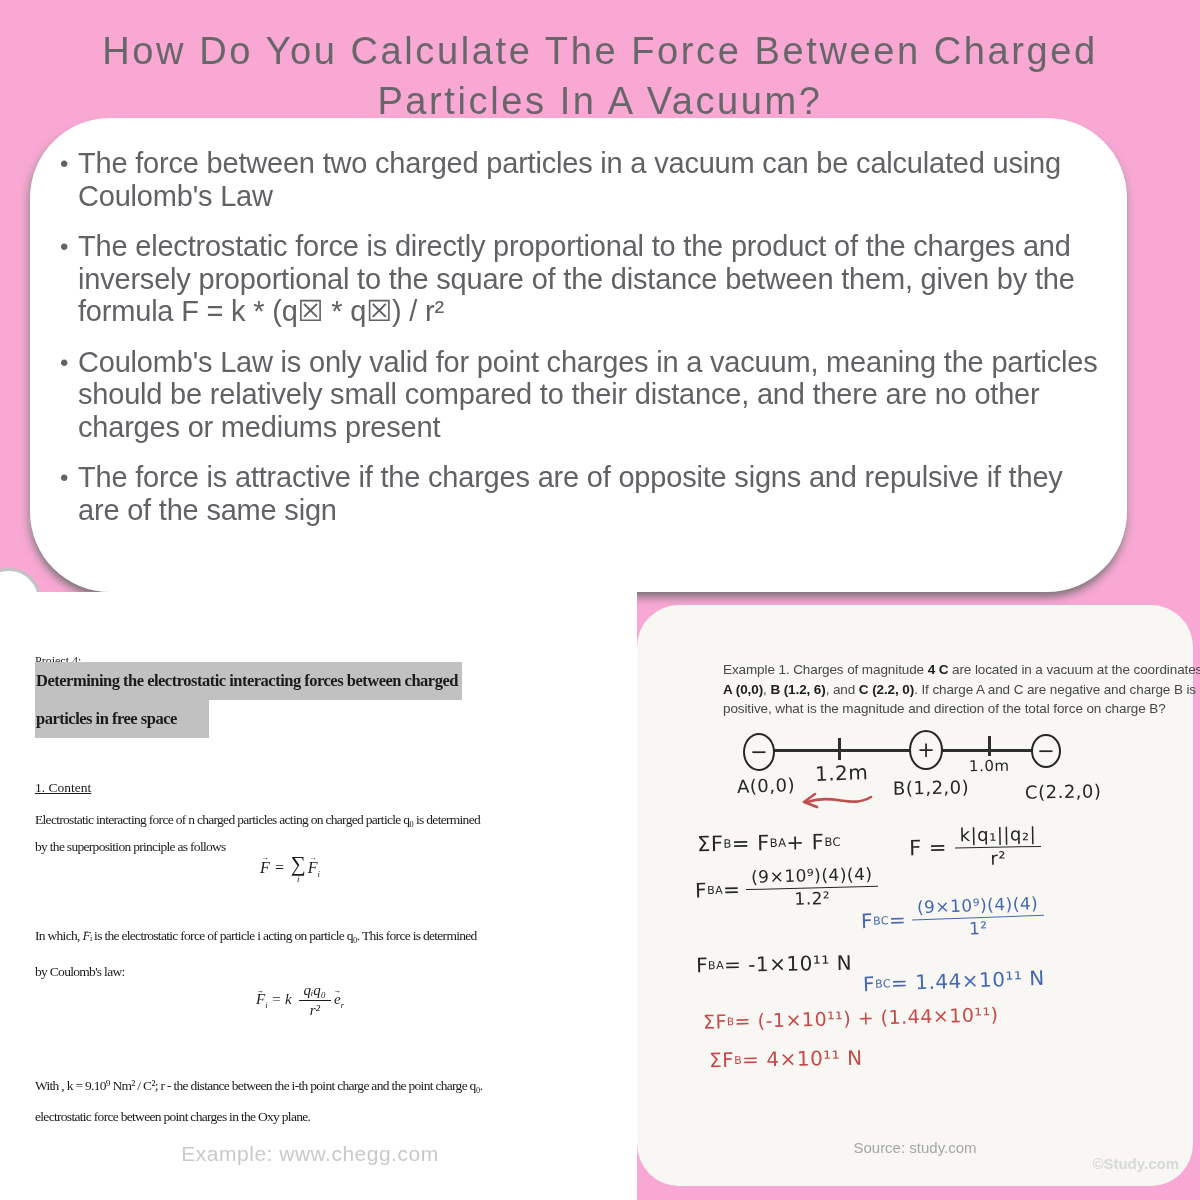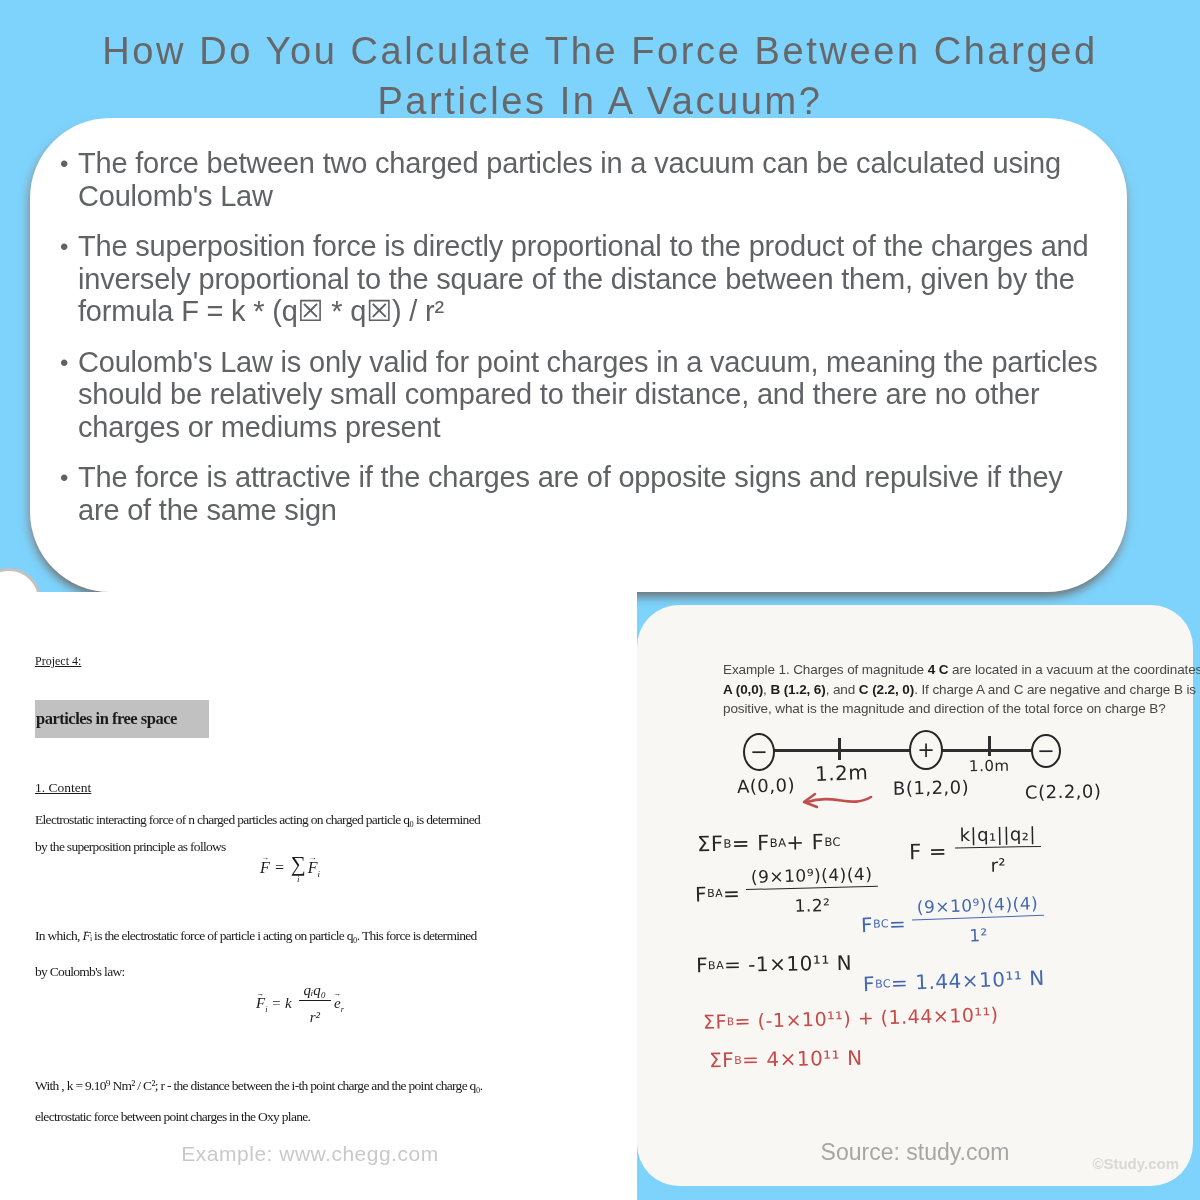--- a/index.html
+++ b/index.html
@@ -1,16 +1,16 @@
 <!DOCTYPE html>
 <html><head>
 <meta charset="utf-8">
 <style>
   html,body{margin:0;padding:0;background:#ffffff;}
-  .page{position:relative;width:1200px;height:1200px;background:#7dd3fc;overflow:hidden;
+  .page{position:relative;width:1200px;height:1200px;background:#f9a8d4;overflow:hidden;
         font-family:"Liberation Sans",sans-serif;}
 
   
   .title{position:absolute;left:0;top:26px;width:1200px;text-align:center;
          color:#676769;font-size:38px;line-height:50px;letter-spacing:2.6px;font-weight:400;}
 
   
   .bubble{position:absolute;left:30px;top:118px;width:1097px;height:474px;background:#ffffff;
           border-radius:80px;
           box-shadow:0 9px 10px -4px rgba(105,105,105,.85),
@@ -42,21 +42,21 @@
   .f1{left:180px;top:262px;width:220px;font-size:16px;}
   .f2{left:175px;top:390px;width:250px;font-size:15px;}
   .vec{position:relative;display:inline-block;font-style:italic;}
   .vec::after{content:"\2192";position:absolute;left:50%;transform:translateX(-50%);
               top:-0.7em;font-size:0.5em;letter-spacing:0;}
   .sigma{display:inline-flex;flex-direction:column;align-items:center;vertical-align:middle;margin:0 2px;}
   .sigma .sym{font-size:21px;line-height:1;font-style:normal;}
   .sigma .idx{font-size:9px;line-height:1;}
   .frac{display:inline-flex;flex-direction:column;align-items:center;vertical-align:middle;margin:0 3px;}
   .frac .num{padding:0 5px 1px;border-bottom:1.3px solid currentColor;line-height:1.15;}
-  .frac .den{padding-top:8px;line-height:1.15;}
+  .frac .den{padding-top:1px;line-height:1.15;}
   sub{font-size:0.55em;}
   .chegg{left:170px;top:550px;width:280px;text-align:center;
          font-family:"Liberation Sans",sans-serif;font-size:21px;color:#c9c9c9;letter-spacing:0.5px;}
 
   
   .board{position:absolute;left:637px;top:605px;width:556px;height:581px;background:#f8f7f4;
          border-radius:42px;}
   .example{position:absolute;left:86px;top:55px;font-size:13.5px;line-height:19.5px;
            color:#474747;letter-spacing:-0.1px;white-space:nowrap;}
   .example b{color:#1d1d1d;}
@@ -86,21 +86,21 @@
   .eq2 .frac{font-size:18px;margin-left:8px;}
   .eq3{left:58px;top:262px;font-size:20px;transform:rotate(-1.5deg);}
   .eq3 .frac{font-size:17px;margin-left:6px;}
   .eq5{left:224px;top:292px;font-size:20px;transform:rotate(-2deg);}
   .eq5 .frac{font-size:17px;margin-left:6px;}
   .eq4{left:59px;top:347px;font-size:20px;transform:rotate(-1deg);}
   .eq6{left:226px;top:364px;font-size:20px;transform:rotate(-2deg);}
   .eq7{left:66px;top:402px;font-size:19px;transform:rotate(-1.5deg);}
   .eq8{left:72px;top:442px;font-size:20px;transform:rotate(-1deg);}
   .board-source{position:absolute;left:0;top:534px;width:100%;text-align:center;
-                font-size:23px;color:#a6a6a6;}
+                font-size:15px;color:#a6a6a6;}
   .board-mark{position:absolute;right:14px;top:542px;font-size:15px;color:#d8d8d8;font-weight:bold;margin-top:8px;}
 </style>
 </head>
 <body>
 
 <div class="page">
 
   <div class="title">
     <div>How Do You Calculate The Force Between Charged</div>
     <div>Particles In A Vacuum?</div>
@@ -108,38 +108,38 @@
 
   <div class="bubble">
     <div class="bubble-tail"></div>
     <ul class="bullets">
       <li class="bullet">
         <span class="dot">•</span>
         <span>The force between two charged particles in a vacuum can be calculated using Coulomb's Law</span>
       </li>
       <li class="bullet">
         <span class="dot">•</span>
-        <span>The superposition force is directly proportional to the product of the charges and inversely proportional to the square of the distance between them, given by the formula F = k * (q☒ * q☒) / r²</span>
+        <span>The electrostatic force is directly proportional to the product of the charges and inversely proportional to the square of the distance between them, given by the formula F = k * (q☒ * q☒) / r²</span>
       </li>
       <li class="bullet">
         <span class="dot">•</span>
         <span>Coulomb's Law is only valid for point charges in a vacuum, meaning the particles should be relatively small compared to their distance, and there are no other charges or mediums present</span>
       </li>
       <li class="bullet">
         <span class="dot">•</span>
         <span>The force is attractive if the charges are of opposite signs and repulsive if they are of the same sign</span>
       </li>
     </ul>
   </div>
 
   <div class="doc">
     <div class="abs proj">Project 4:</div>
 
     <div class="abs dhead">
-      <br>
+      <span class="hl">Determining the electrostatic interacting forces between charged</span><br>
       <span class="hl l2">particles in free space</span>
     </div>
 
     <div class="abs sect">1. Content</div>
 
     <div class="abs body-line p1">
       <div>Electrostatic interacting force of n charged particles acting on charged particle q₀ is determined</div>
       <div>by the superposition principle as follows</div>
     </div>
 

